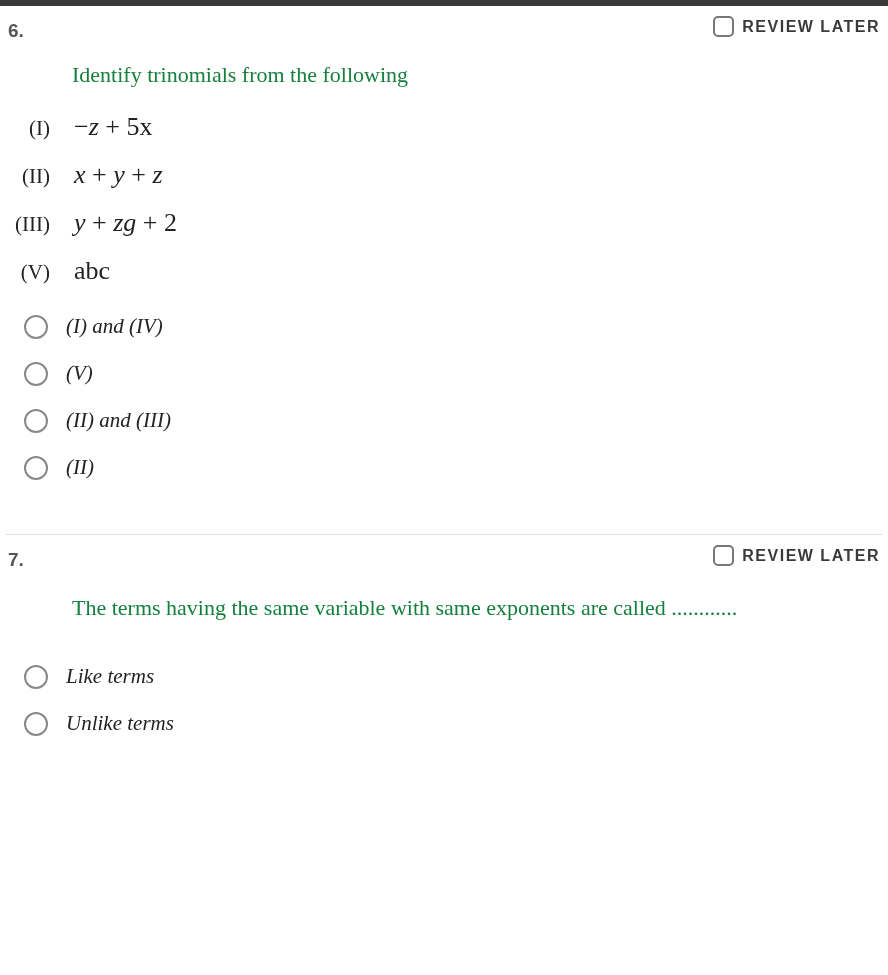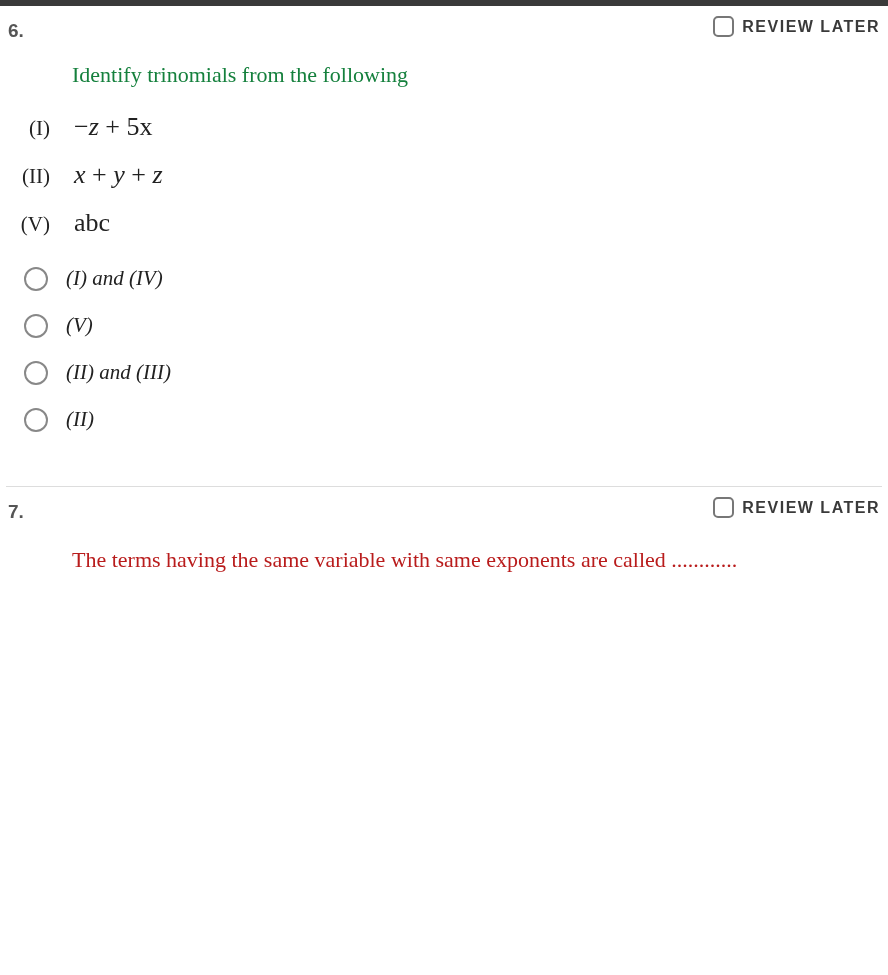--- a/index.html
+++ b/index.html
@@ -103,21 +103,21 @@
       border-radius: 50%;
       flex-shrink: 0;
     }
     .divider {
       border: none;
       border-top: 1px solid #ddd;
       margin: 10px 6px 0 6px;
     }
     .q7-prompt {
       font-size: 22px;
-      color: #b91c1c;
+      color: #15803d;
       margin: 8px 8px 40px 8px;
       line-height: 1.5;
     }
     .q7-indent {
       display: inline-block;
       width: 56px;
     }
   </style>
 </head>
 <body>
@@ -138,20 +138,24 @@
   <div class="sub-list">
     <div class="sub-item">
       <div class="sub-label">(I)</div>
       <div class="sub-expr"><span class="upright">−</span><span style="font-style:italic">z</span> <span class="upright">+ 5x</span></div>
     </div>
     <div class="sub-item">
       <div class="sub-label">(II)</div>
       <div class="sub-expr">x <span class="upright">+</span> y <span class="upright">+</span> z</div>
     </div>
     <div class="sub-item">
+      <div class="sub-label">(III)</div>
+      <div class="sub-expr">y <span class="upright">+</span> zg <span class="upright">+ 2</span></div>
+    </div>
+    <div class="sub-item">
       <div class="sub-label">(V)</div>
       <div class="sub-expr"><span class="upright">abc</span></div>
     </div>
   </div>
 
   <div class="options">
     <div class="option-row">
       <span class="radio"></span>
       <span>(I) and (IV)</span>
     </div>
@@ -178,13 +182,23 @@
     <label class="review-later">
       <span class="review-checkbox"></span>
       <span class="review-label">REVIEW LATER</span>
     </label>
   </div>
 
   <div class="q7-prompt">
     <span class="q7-indent"></span><span>The terms having the same variable with same exponents are called ............</span>
   </div>
 
+  <div class="options" style="margin-top:10px">
+    <div class="option-row">
+      <span class="radio"></span>
+      <span>Like terms</span>
+    </div>
+    <div class="option-row" style="margin-bottom:0">
+      <span class="radio"></span>
+      <span>Unlike terms</span>
+    </div>
+  </div>
 </div>
 
 </body></html>

